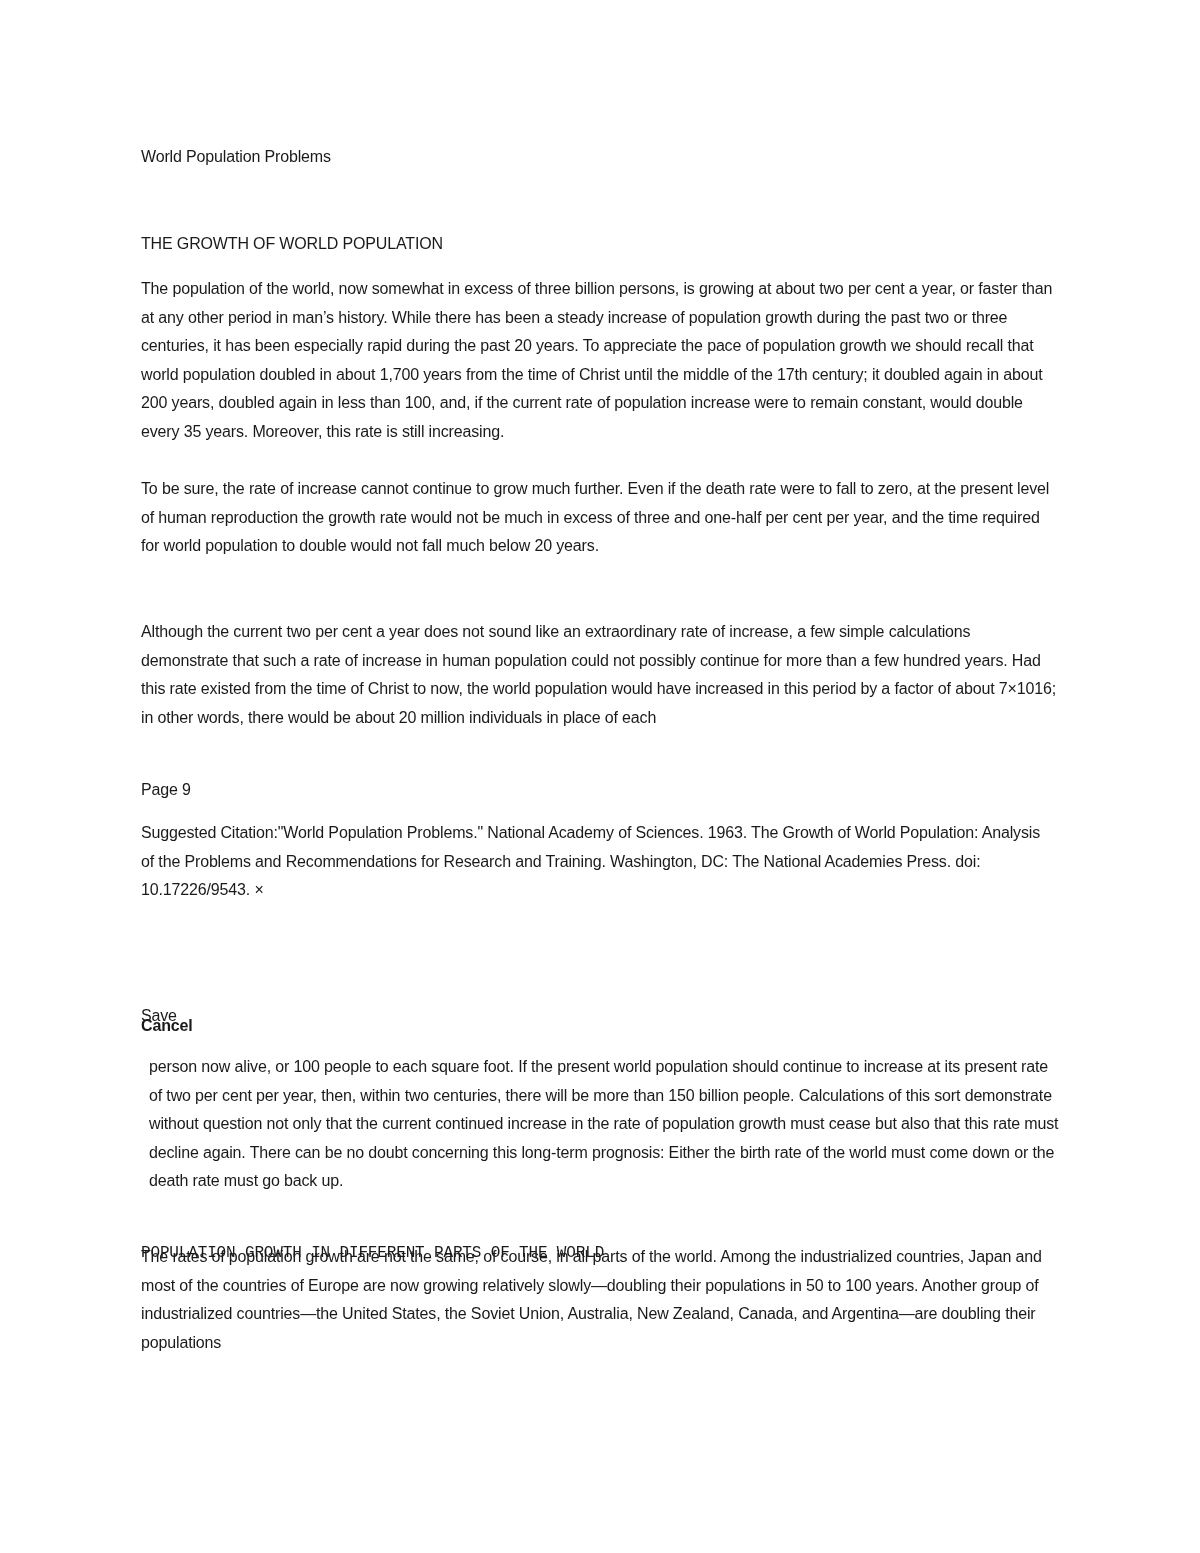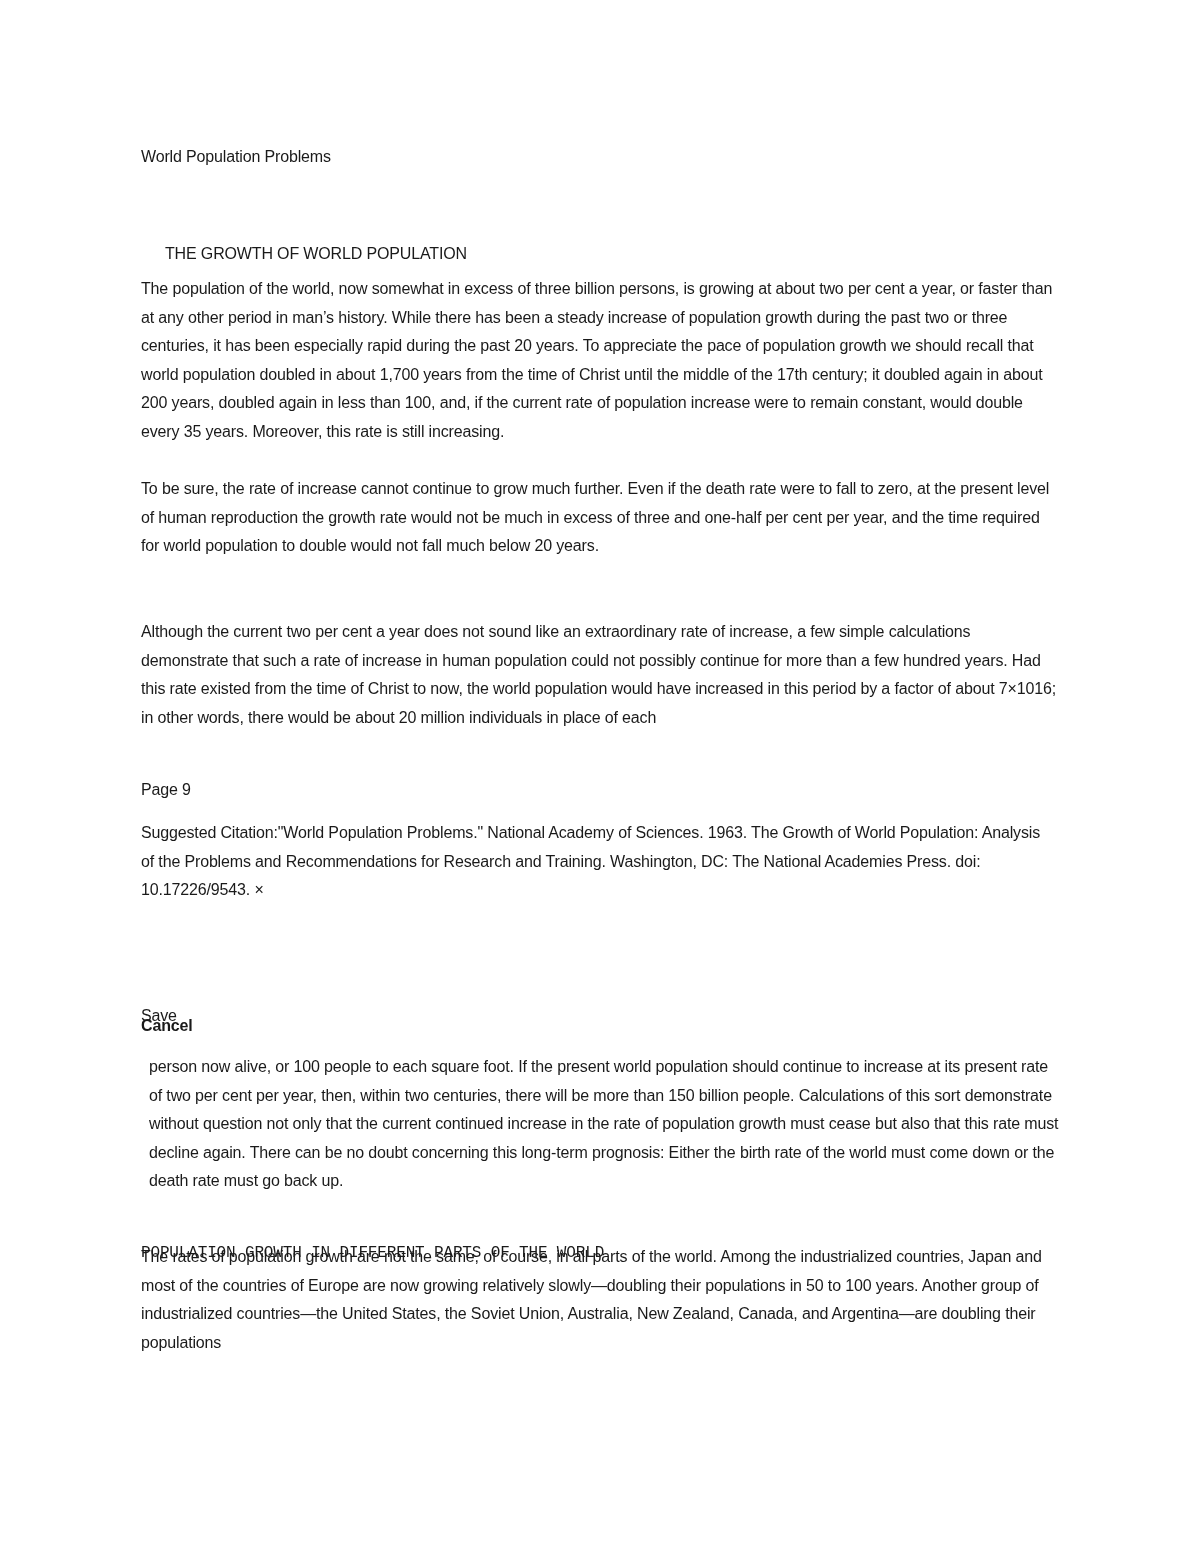--- a/index.html
+++ b/index.html
@@ -24,21 +24,21 @@
     .line-block {
       position: absolute;
       left: 0;
       width: 915px;
       font-size: 16px;
       line-height: 28.6px;
       letter-spacing: -0.15px;
       white-space: normal;
     }
     .doc-title { top: 143px; }
-    .h1 { top: 240px; margin-left: 24px; }
+    .h1 { top: 230px; }
     .p1 { top: 275px; }
     .p2 { top: 475px; }
     .p3 { top: 618px; }
     .page-num { top: 776px; }
     .citation { top: 819px; }
     .save { top: 964px; cursor: pointer; margin-top: 38px; }
     .cancel { top: 1012px; cursor: pointer; font-weight: bold; }
     .p4 { top: 1053px; margin-left: 8px; }
     .h2 { top: 1239px; font-family: Liberation Mono, monospace; }
     .p5 { top: 1243px; }

